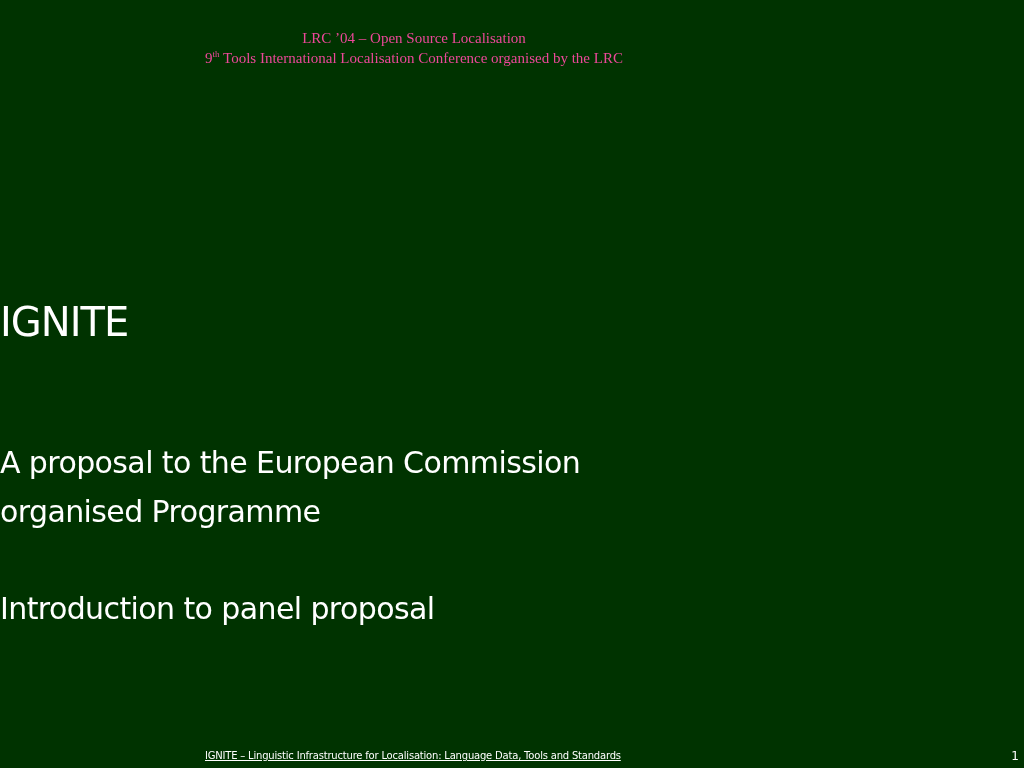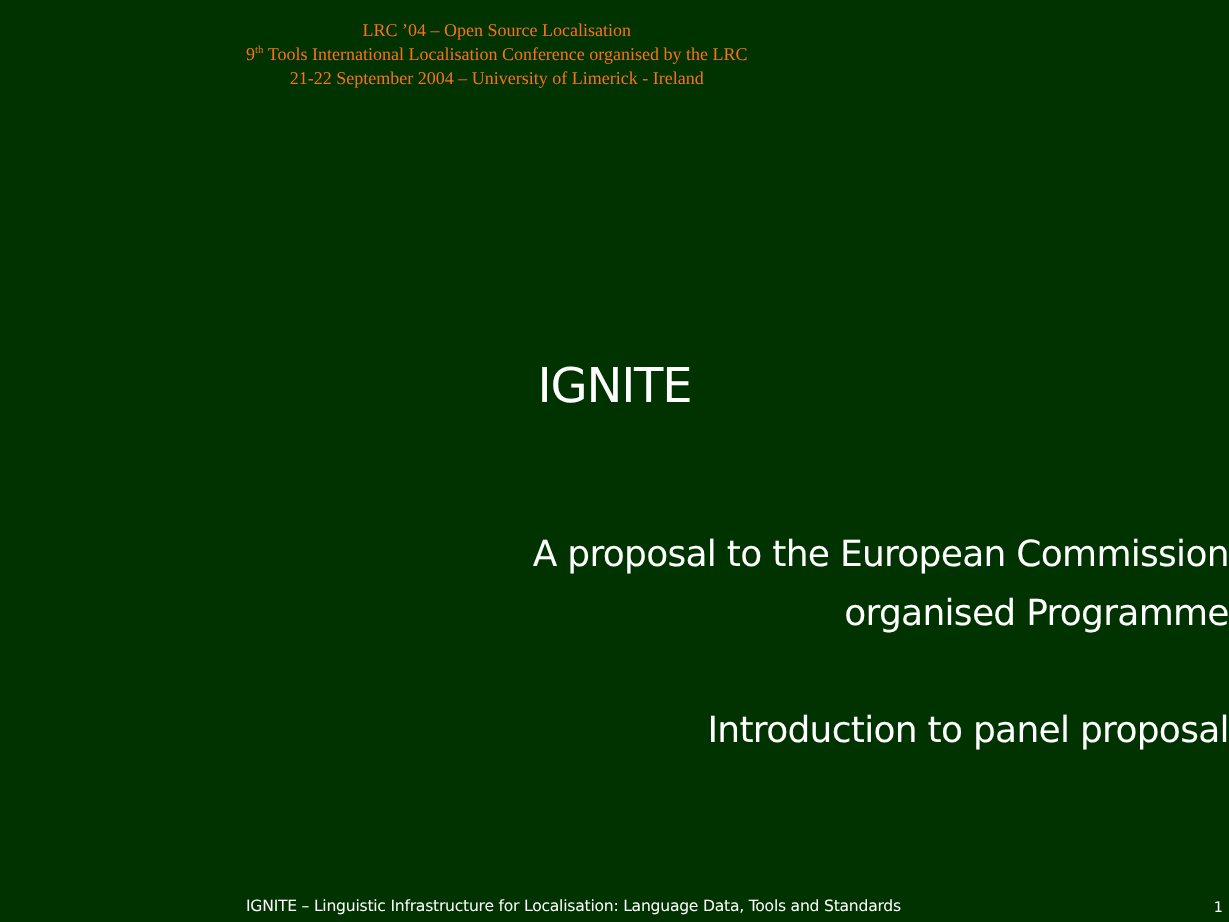--- a/index.html
+++ b/index.html
@@ -1,54 +1,54 @@
 <!DOCTYPE html>
 <html><head>
   <meta charset="utf-8">
   <style>
     html, body { margin: 0; padding: 0; }
     body {
       width: 1024px; height: 768px; overflow: hidden;
       background: #003300; color: #ffffff; position: relative;
     }
     .header {
-      position: absolute; top: 16px; left: 0; width: 828px;
+      position: absolute; top: 28px; left: 0; width: 828px;
       text-align: center;
       font-family: "Liberation Serif", serif; font-size: 15px; line-height: 20px;
-      color: #f97316;
+      color: #ec4899;
     }
     .header sup { font-size: 9px; vertical-align: 6px; line-height: 0; }
     .title {
-      position: absolute; top: 294px; left: 0; width: 1024px; text-align: center;
+      position: absolute; top: 294px; left: 0; width: 1024px; 
       font-family: "DejaVu Sans", sans-serif; font-size: 40px; line-height: 56px;
       letter-spacing: -1px;
     }
     .subtitle {
-      position: absolute; top: 438px; left: 0; width: 1024px; text-align: right;
+      position: absolute; top: 438px; left: 0; width: 1024px; text-align: left;
       font-family: "DejaVu Sans", sans-serif; font-size: 30px; line-height: 49px;
       letter-spacing: -0.6px;
     }
     .subtitle .gap { height: 48px; }
     .footer {
       position: absolute; top: 747px; left: 205px;
-      font-family: "DejaVu Sans", sans-serif; font-size: 13px; line-height: 18px;
+      font-family: "DejaVu Sans", sans-serif; font-size: 10px; line-height: 18px;
       letter-spacing: -0.2px;
+      text-decoration: underline;
     }
     .page-num {
       position: absolute; top: 747px; right: 5px;
       font-family: "DejaVu Sans", sans-serif; font-size: 12px; line-height: 18px;
     }
   </style>
 </head>
 <body>
 
 <div class="header">
   <div>LRC ’04 – Open Source Localisation</div>
   <div><span>9</span><sup>th</sup><span> Tools International Localisation Conference organised by the LRC</span></div>
-  <div>21-22 September 2004 – University of Limerick - Ireland</div>
 </div>
 
 <div class="title">IGNITE</div>
 
 <div class="subtitle">
   <div>A proposal to the European Commission</div>
   <div>organised Programme</div>
   <div class="gap"></div>
   <div>Introduction to panel proposal</div>
 </div>

